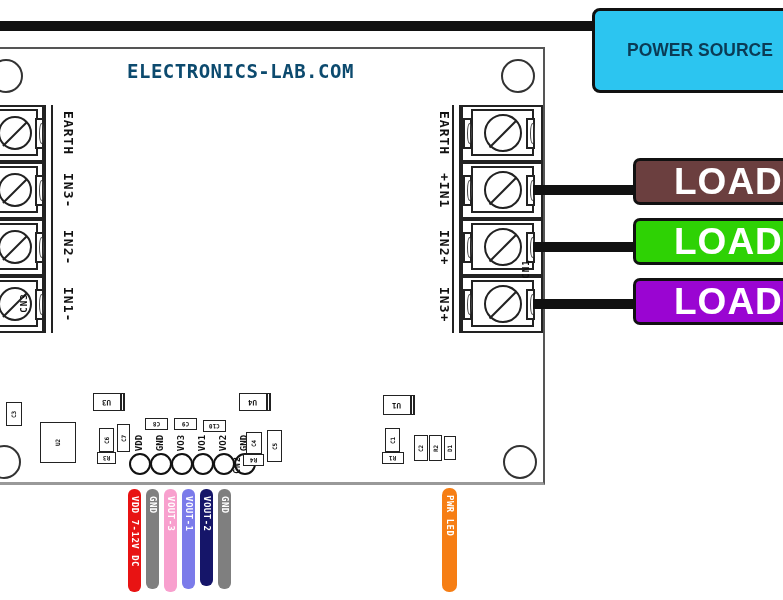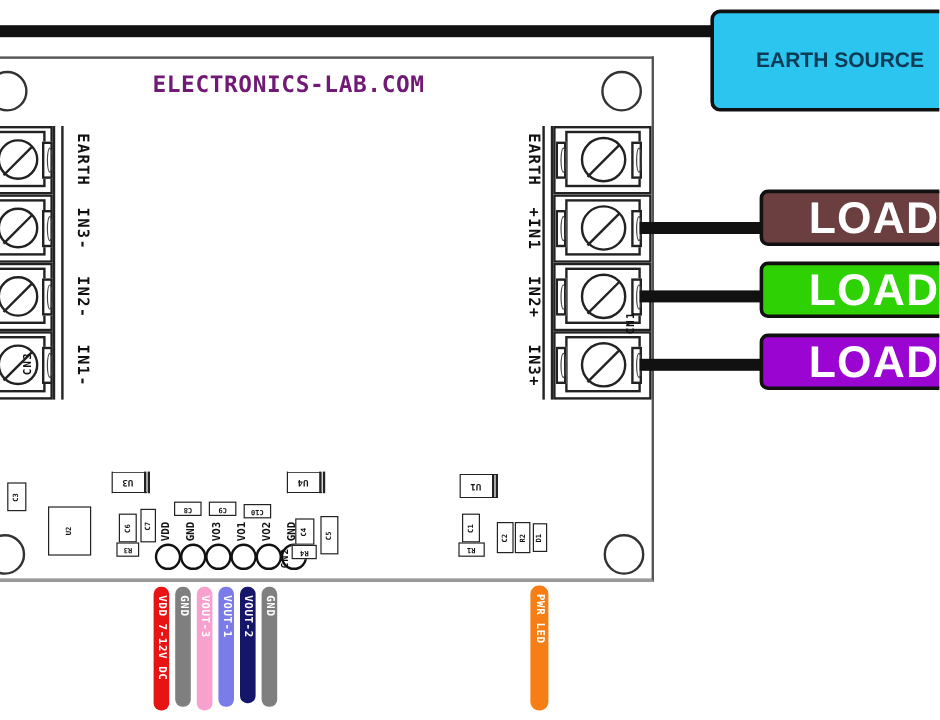--- a/index.html
+++ b/index.html
@@ -4,21 +4,21 @@
 <style>
   html,body{margin:0;padding:0;background:#fff;}
   #stage{position:relative;width:783px;height:600px;overflow:hidden;background:#fff;
          font-family:"DejaVu Sans Mono",monospace;}
   .abs{position:absolute;box-sizing:border-box;}
   
   #board{left:-16px;top:47px;width:561px;height:438px;border:2px solid #555;
          border-bottom:3px solid #999;background:#fff;}
   .hole{border:2px solid #333;border-radius:50%;background:#fff;}
   #title{left:127px;top:60px;width:270px;font-weight:bold;font-size:19px;
-         letter-spacing:.5px;color:#701a75;white-space:nowrap;}
+         letter-spacing:.5px;color:#0c4a6e;white-space:nowrap;}
   
   #topwire{left:0;top:21px;width:598px;height:10px;background:#111;}
   #hvbox{left:592px;top:8px;width:216px;height:85px;border:3px solid #111;border-radius:8px;
          display:flex;align-items:center;justify-content:center;}
   #hvbox .hvtxt{font-family:"Liberation Sans",sans-serif;font-weight:bold;font-size:17.5px;
          line-height:21px;text-align:center;}
   
   .cell{border:2px solid #222;background:#fff;}
   .inbox{border:2px solid #222;background:#fff;}
   .screw{border:2px solid #222;border-radius:50%;background:#fff;}
@@ -55,21 +55,21 @@
   .r90n{transform:rotate(-90deg);}
 </style>
 </head>
 <body>
 
 <div id="stage">
   <div id="board" class="abs"></div>
   <div id="topwire" class="abs"></div>
   <div id="hvbox" class="abs" style="background: rgb(44, 197, 240);">
     <div class="hvtxt" style="color: rgb(11, 59, 85);">
-      <div>EARTH SOURCE</div>
+      <div>POWER SOURCE</div>
     </div>
   </div>
   <div id="title" class="abs">ELECTRONICS-LAB.COM</div>
   <div id="dyn"></div>
 <div class="abs hole" style="left: -11px; top: 59px; width: 34px; height: 34px;"></div>
     <div class="abs hole" style="left: 501px; top: 59px; width: 34px; height: 34px;"></div>
     <div class="abs hole" style="left: 503px; top: 445px; width: 34px; height: 34px;"></div>
     <div class="abs hole" style="left: -13px; top: 445px; width: 34px; height: 34px;"></div>
     <div class="abs cell" style="left: -14px; top: 105px; width: 58px; height: 57px;"></div>
     <div class="abs inbox" style="left: -8px; top: 109px; width: 46px; height: 47px;"></div>

